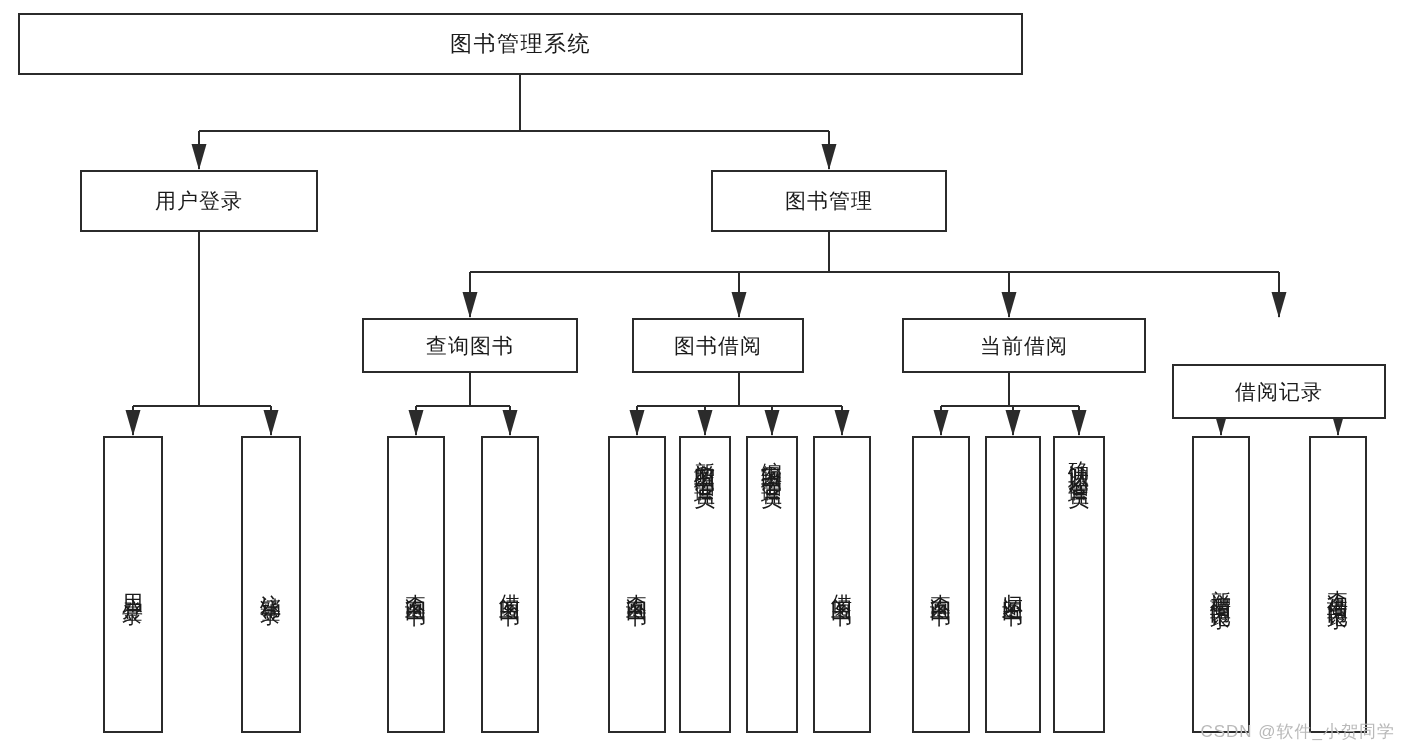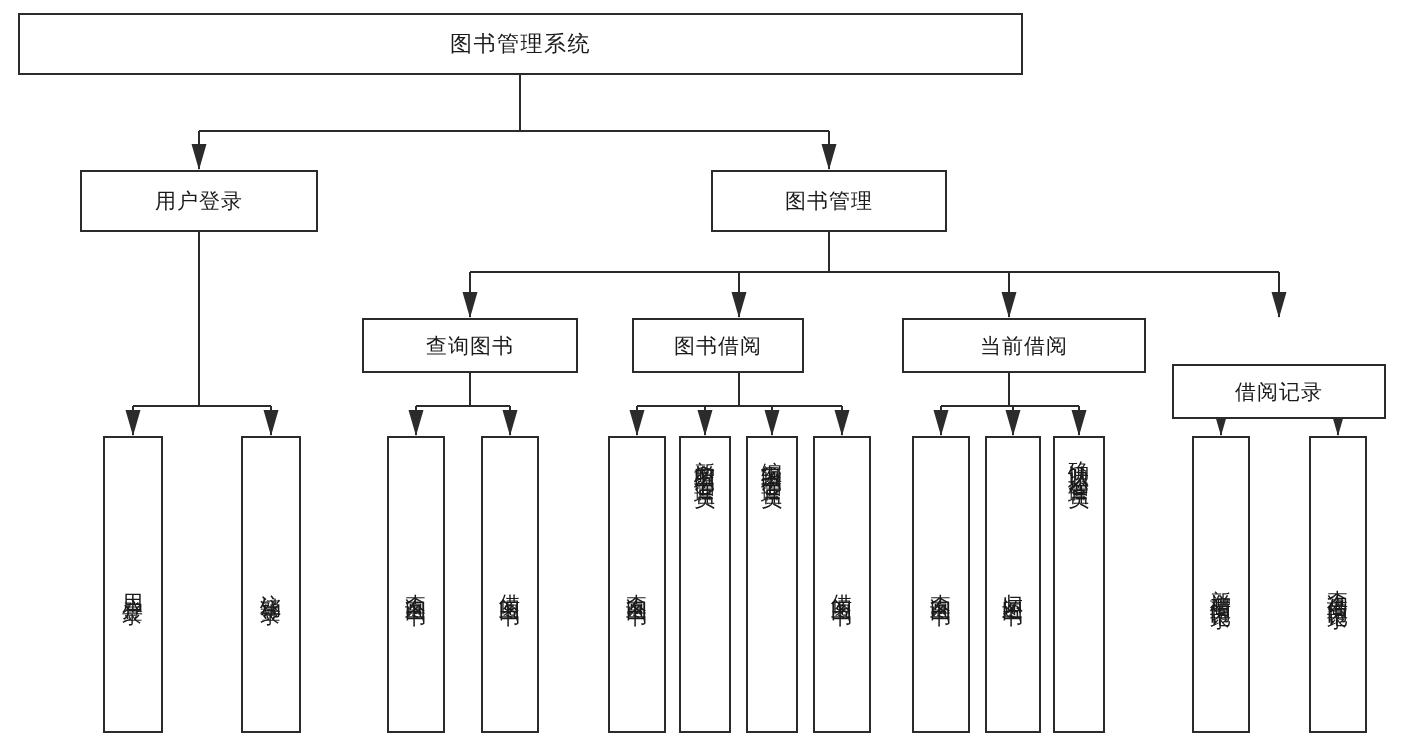--- a/index.html
+++ b/index.html
@@ -173,13 +173,14 @@
       <div class="node vert" style="left: 1053px; top: 436px; width: 52px; height: 297px;">
         <span class="label">确认归还（管理员）</span>
       </div>
       <div class="node vert centered" style="left: 1192px; top: 436px; width: 58px; height: 297px;">
         <span class="label">新增借阅记录</span>
       </div>
       <div class="node vert centered" style="left: 1309px; top: 436px; width: 58px; height: 297px;">
         <span class="label">查询借阅记录</span>
       </div>
     </div>
+  <div class="watermark">CSDN @软件_小贺同学</div>
 </div>
 
 </body></html>

